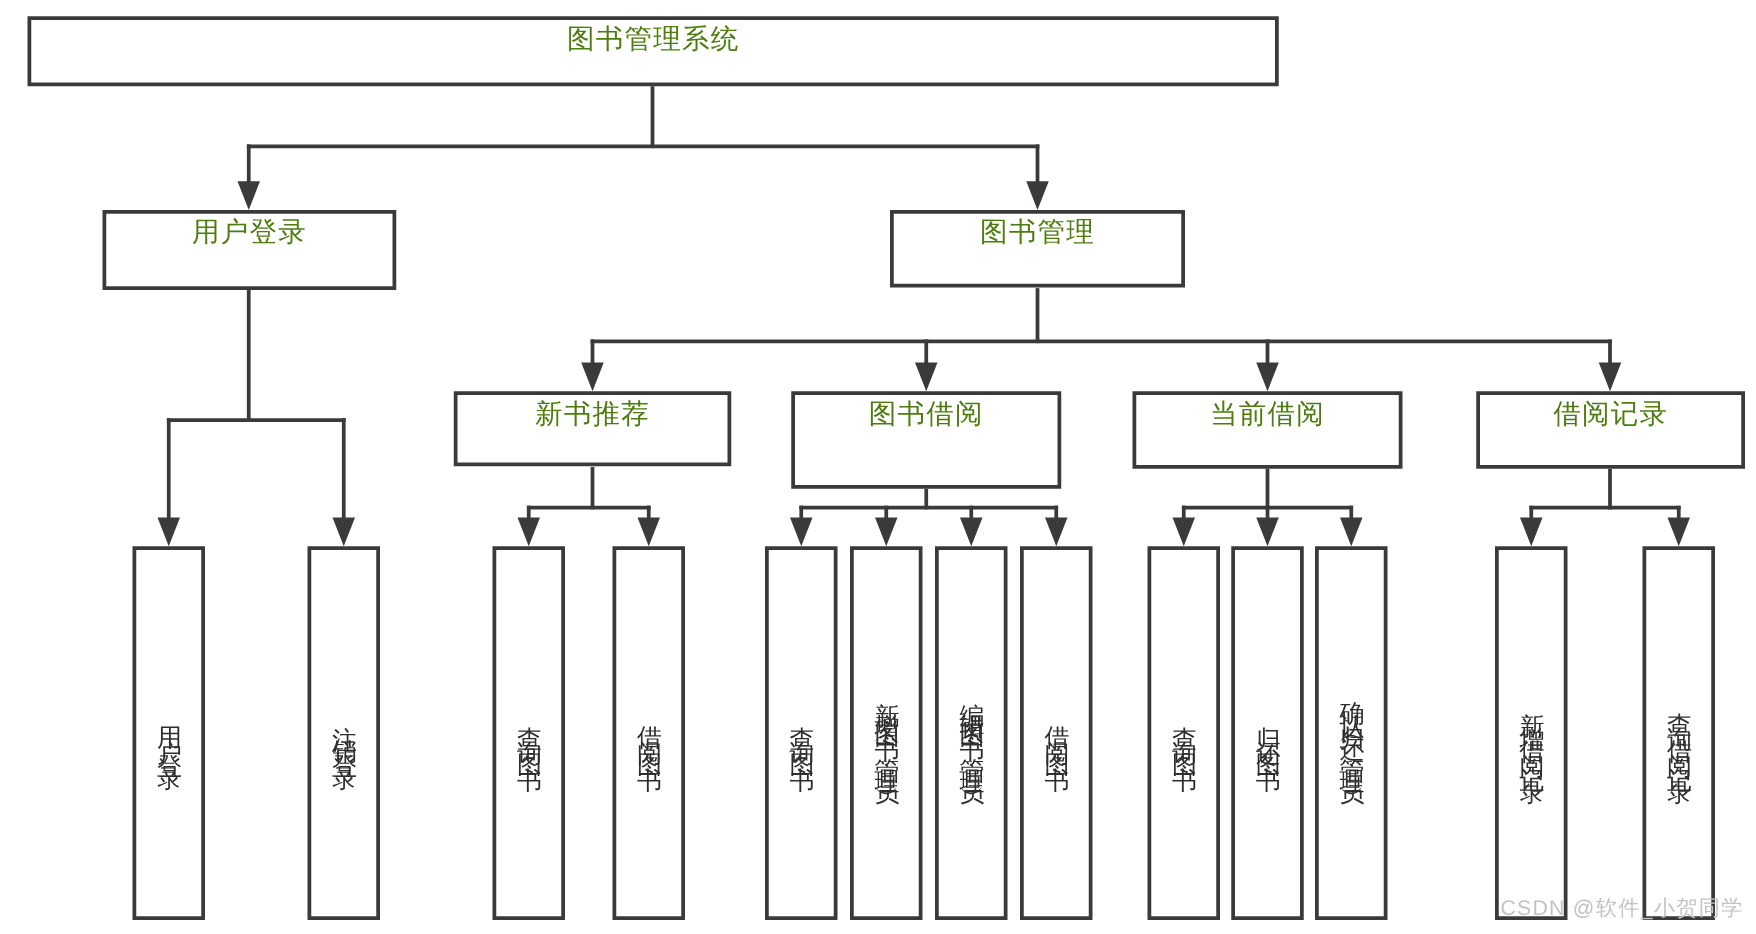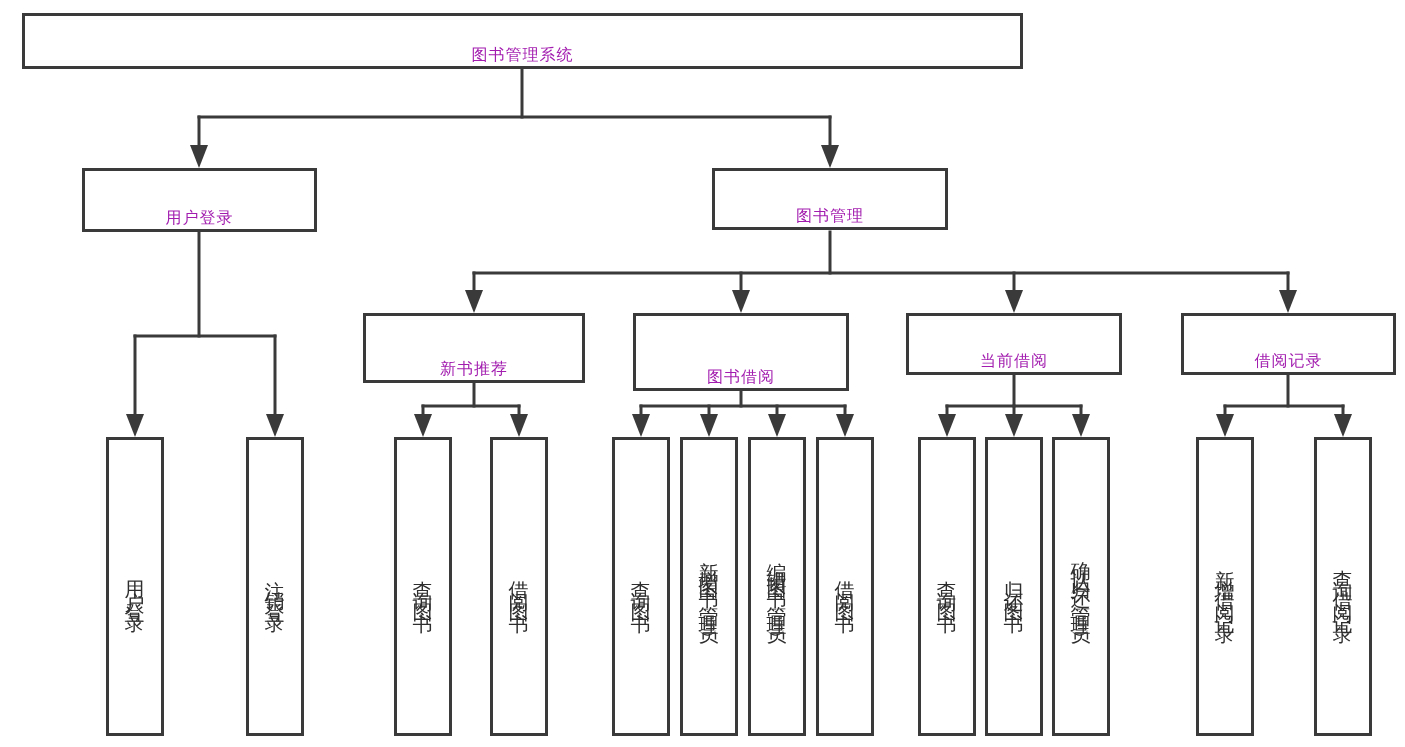--- a/index.html
+++ b/index.html
@@ -20,25 +20,25 @@
     left: 0;
     top: 0;
     z-index: 1;
   }
   .hnode {
     position: absolute;
     box-sizing: border-box;
     border: 3px solid #3a3a3a;
     background: #ffffff;
     display: flex;
-    align-items: flex-end;
+    align-items: flex-start;
     justify-content: center;
-    font-size: 16px;
+    font-size: 22px;
     letter-spacing: 1px;
-    color: #a21caf;
+    color: #4d7c0f;
     z-index: 2;
   }
   .vnode {
     position: absolute;
     box-sizing: border-box;
     border: 3px solid #3a3a3a;
     background: #ffffff;
     display: flex;
     align-items: center;
     justify-content: center;
@@ -148,21 +148,21 @@
     <span>图书管理系统</span>
   </div>
 
   <div class="hnode" style="left:82px; top:168px; width:235px; height:64px;">
     <span>用户登录</span>
   </div>
   <div class="hnode" style="left:712px; top:168px; width:236px; height:62px;">
     <span>图书管理</span>
   </div>
 
-  <div class="hnode" style="left:363px; top:313px; width:222px; height:70px;">
+  <div class="hnode" style="left:363px; top:313px; width:222px; height:60px;">
     <span>新书推荐</span>
   </div>
   <div class="hnode" style="left:633px; top:313px; width:216px; height:78px;">
     <span>图书借阅</span>
   </div>
   <div class="hnode" style="left:906px; top:313px; width:216px; height:62px;">
     <span>当前借阅</span>
   </div>
   <div class="hnode" style="left:1181px; top:313px; width:215px; height:62px;">
     <span>借阅记录</span>
@@ -205,14 +205,15 @@
     <span>确认归还（管理员）</span>
   </div>
 
   <div class="vnode" style="left:1196px;">
     <span>新增借阅记录</span>
   </div>
   <div class="vnode" style="left:1314px;">
     <span>查询借阅记录</span>
   </div>
 
+  <div id="watermark">CSDN @软件_小贺同学</div>
 
 </div>
 
 </body></html>

